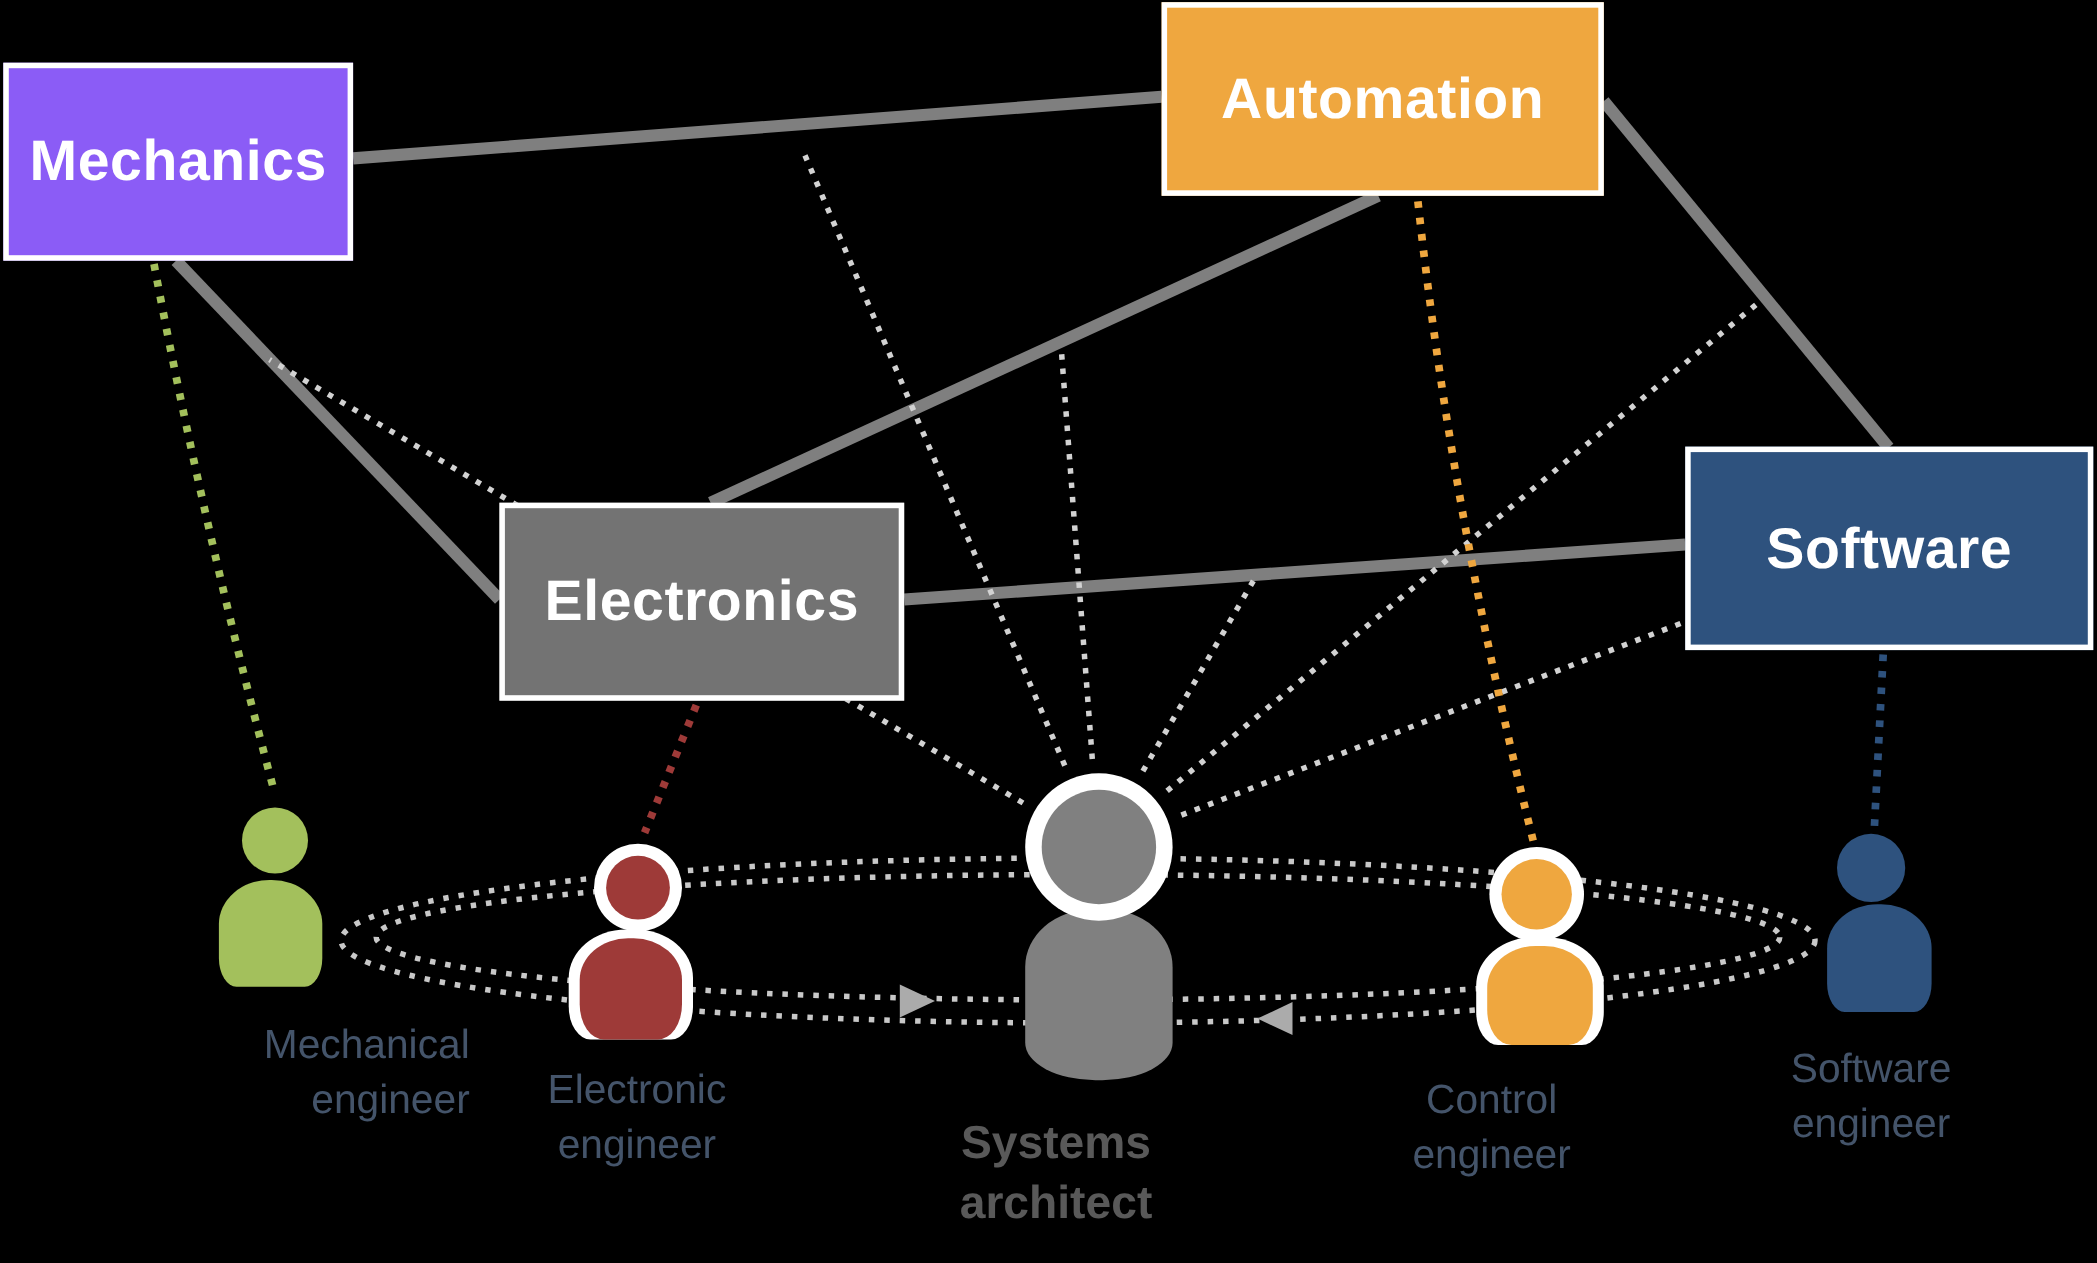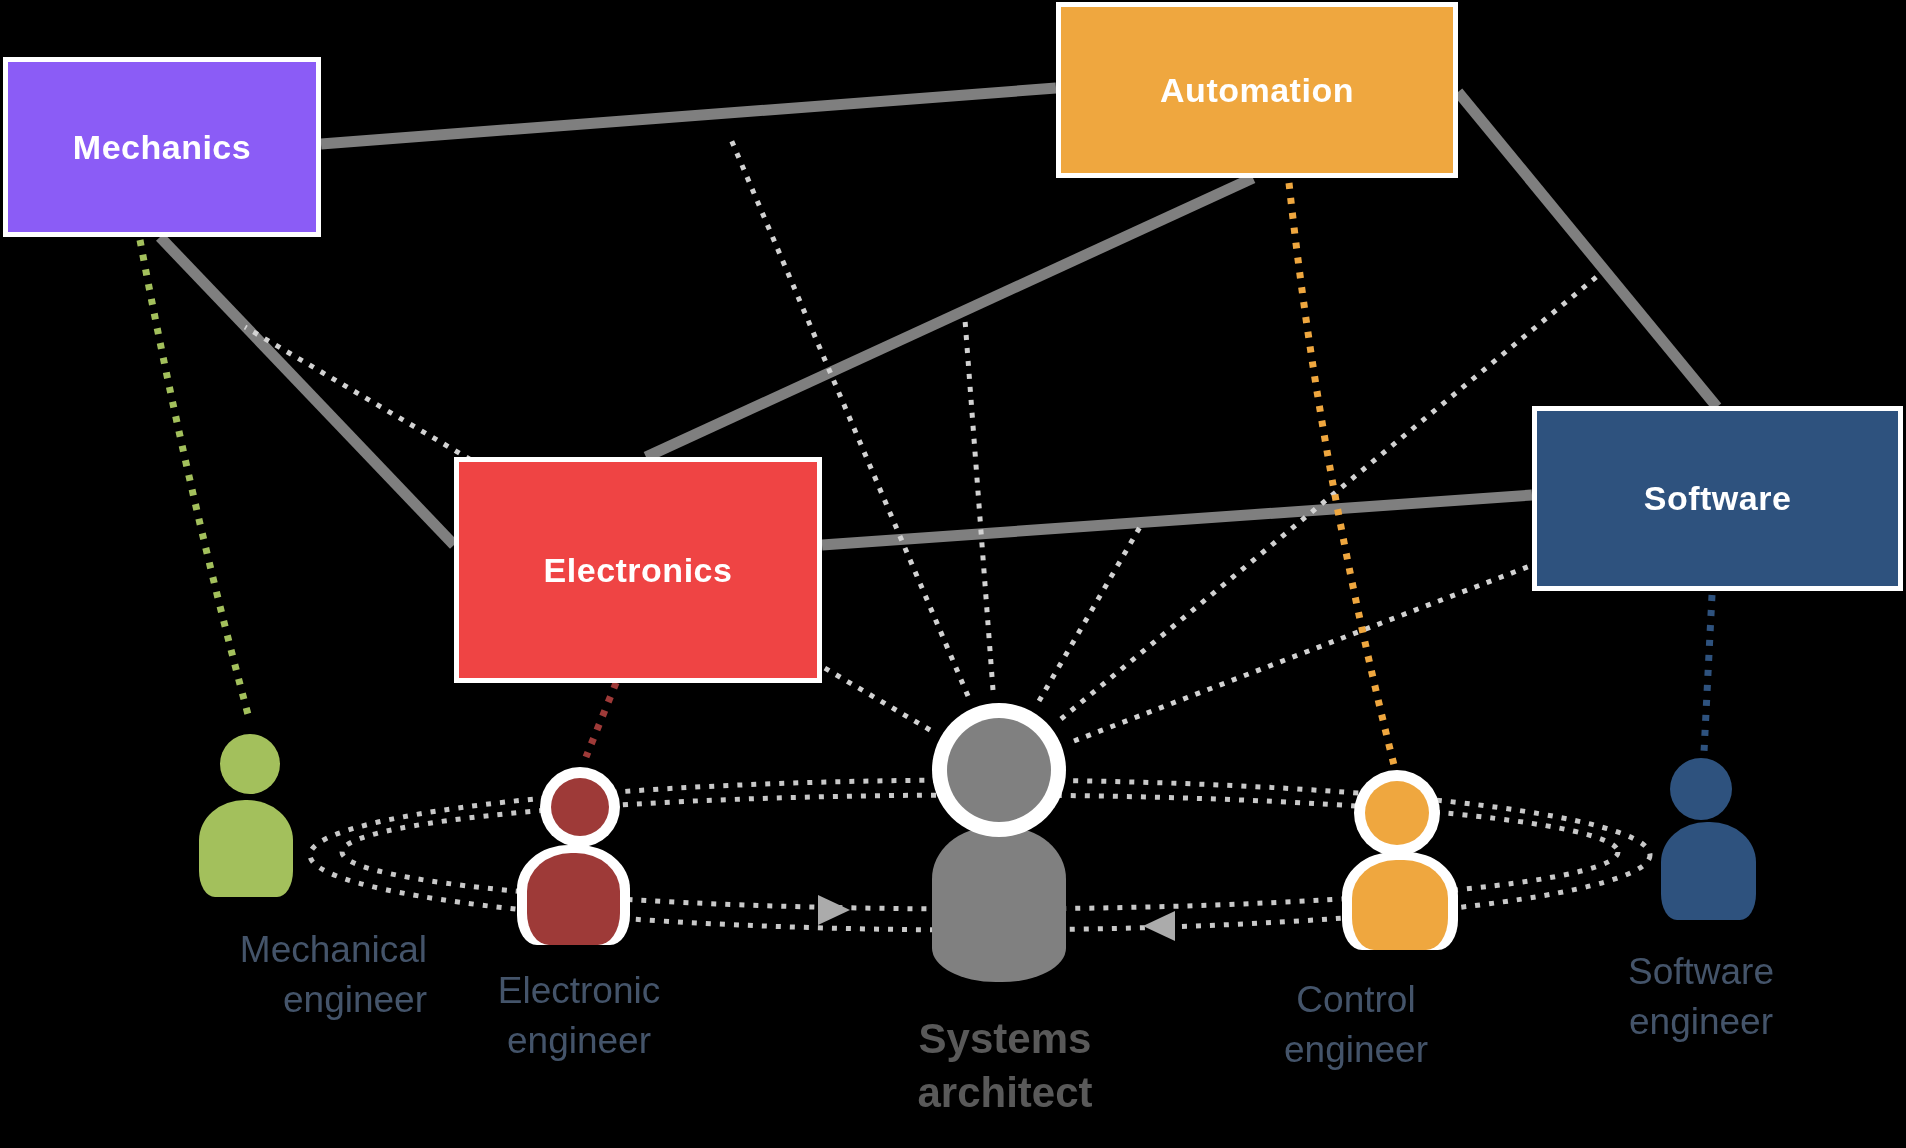--- a/index.html
+++ b/index.html
@@ -6,44 +6,44 @@
   .stage{
     position:relative;width:1906px;height:1148px;background:#000;
     overflow:hidden;font-family:"Liberation Sans",sans-serif;
   }
   svg.lines{position:absolute;left:0;top:0;z-index:1;}
   
   .box{
     position:absolute;z-index:3;display:flex;align-items:center;justify-content:center;
     border:5px solid #fff;box-sizing:border-box;
   }
-  .box span{color:#fff;font-weight:bold;font-size:34px;letter-spacing:0.5px;}
+  .box span{color:#fff;font-weight:bold;font-size:52px;letter-spacing:0.5px;}
   .box-mechanics  {left:3px;   top:57px;  width:318px;height:180px;background:#8b5cf6;}
   .box-automation {left:1056px;top:2px;   width:402px;height:176px;background:#EFA73F;}
-  .box-electronics{left:454px; top:457px; width:368px;height:226px;background:#ef4444;}
+  .box-electronics{left:454px; top:457px; width:368px;height:180px;background:#737373;}
   .box-software   {left:1532px;top:406px; width:371px;height:185px;background:#2E527E;}
   
   .person{position:absolute;z-index:4;}
   .head{position:absolute;border-radius:50%;}
   .ringhead{position:absolute;border-radius:50%;background:#fff;display:flex;align-items:center;justify-content:center;}
   .ringhead .inner{border-radius:50%;}
   .torso{position:absolute;}
   .torso-plain{border-radius:46px 46px 16px 16px / 40px 40px 26px 26px;}
   .torso-outline{background:#fff;border-radius:52px 52px 20px 20px / 44px 44px 30px 30px;}
   .torso-outline .fill{
     position:absolute;left:10px;right:10px;top:8px;bottom:0;
     border-radius:44px 44px 22px 22px / 38px 38px 32px 32px;
   }
   
   .plabel{position:absolute;z-index:5;width:360px;text-align:center;
     color:#44546A;font-size:37px;line-height:50px;}
   .plabel.bold{color:#595959;font-weight:bold;font-size:42px;line-height:54px;}
   .lbl-mech{left:67px;top:925px;text-align:right;}
   .lbl-elec{left:399px;top:966px;}
-  .lbl-arch{left:825px;top:1012px;}
+  .lbl-arch{left:780px;top:1012px;}
   .lbl-ctrl{left:1176px;top:975px;}
   .lbl-soft{left:1521px;top:947px;}
 </style>
 </head>
 <body>
 
 <div class="stage">
 
   <svg class="lines" width="1906" height="1148" viewBox="0 0 1906 1148">
 

